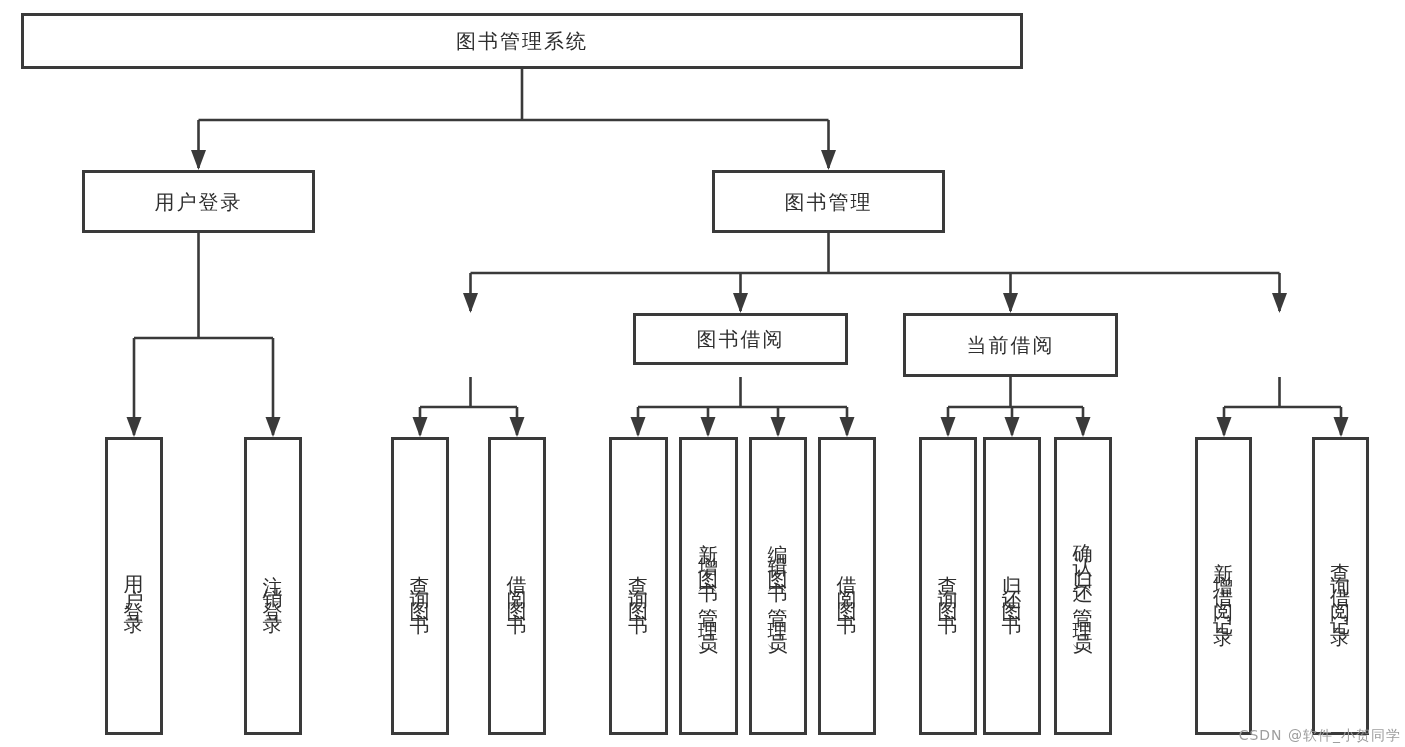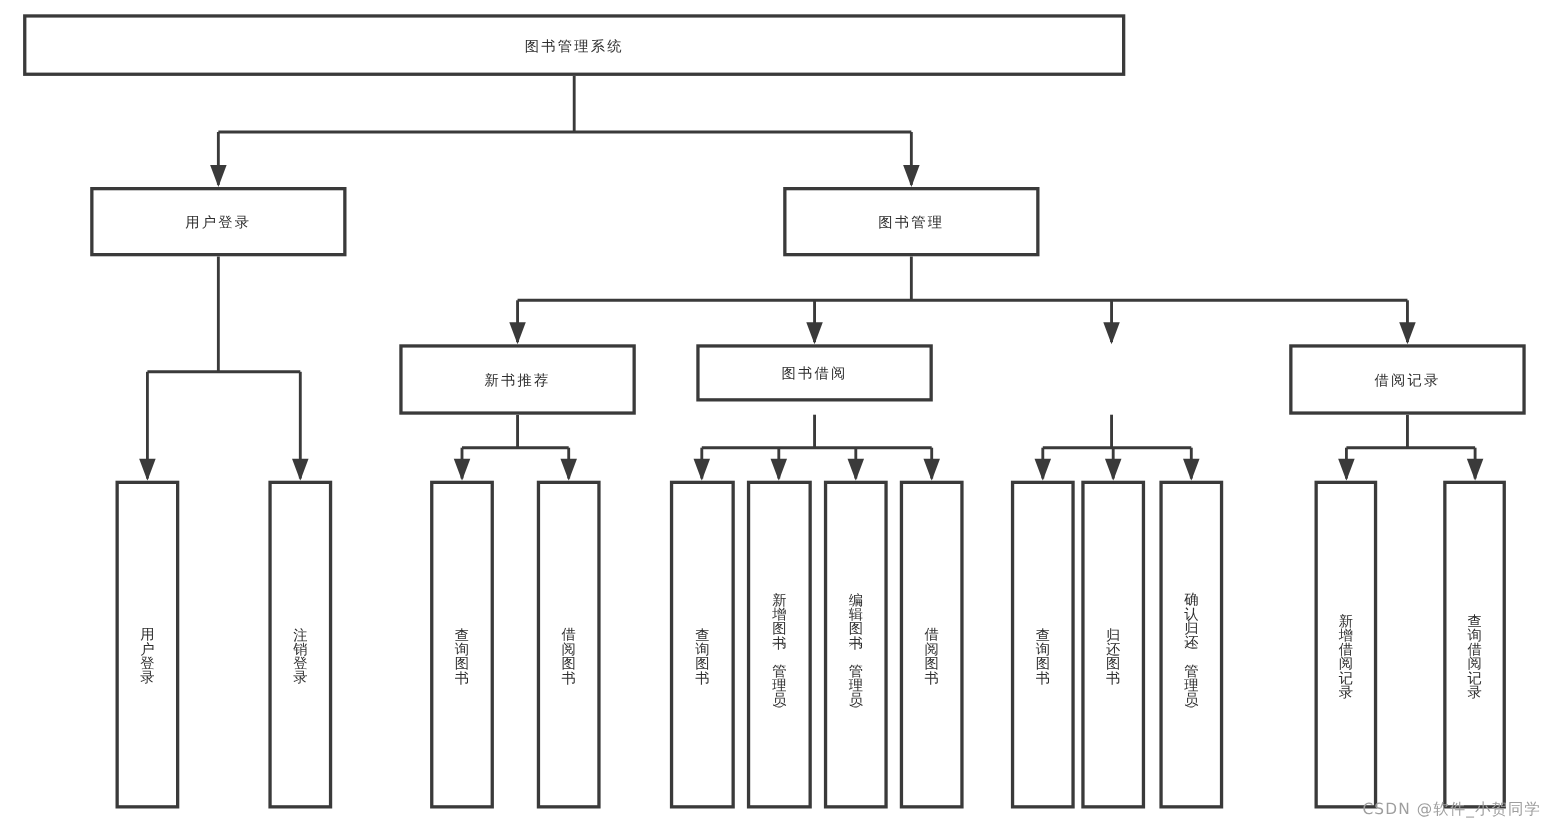--- a/index.html
+++ b/index.html
@@ -33,25 +33,24 @@
   }
   .box {
     position: absolute;
     box-sizing: border-box;
     border: 3px solid #3a3a3a;
     background: #ffffff;
     display: flex;
     align-items: center;
     justify-content: center;
     color: #2e2e2e;
-    font-size: 13px;
+    font-size: 20px;
     letter-spacing: 2px;
     line-height: 1;
     text-align: center;
-    font-family: Liberation Serif, serif;
   }
   .box.leaf {
     letter-spacing: 13px;
   }
   .box.leaf .vtext {
     writing-mode: vertical-rl;
     line-height: 1;
     white-space: nowrap;
   }
   .watermark {
@@ -135,28 +134,25 @@
     <span>图书管理系统</span>
   </div>
 
   <div class="box" style="left:82px; top:170px; width:233px; height:63px;">
     <span>用户登录</span>
   </div>
   <div class="box" style="left:712px; top:170px; width:233px; height:63px;">
     <span>图书管理</span>
   </div>
 
-  <div class="box" style="left:363px; top:313px; width:215px; height:64px;">
-    <span>新书推荐</span>
-  </div>
   <div class="box" style="left:633px; top:313px; width:215px; height:52px;">
     <span>图书借阅</span>
   </div>
-  <div class="box" style="left:1172px; top:313px; width:215px; height:64px;">
-    <span>借阅记录</span>
+  <div class="box" style="left:903px; top:313px; width:215px; height:64px;">
+    <span>当前借阅</span>
   </div>
 
   <div class="box leaf" style="left:105px; top:437px; width:58px; height:298px;">
     <span class="vtext">用户登录</span>
   </div>
   <div class="box leaf" style="left:244px; top:437px; width:58px; height:298px;">
     <span class="vtext">注销登录</span>
   </div>
 
   <div class="box leaf" style="left:391px; top:437px; width:58px; height:298px;">

